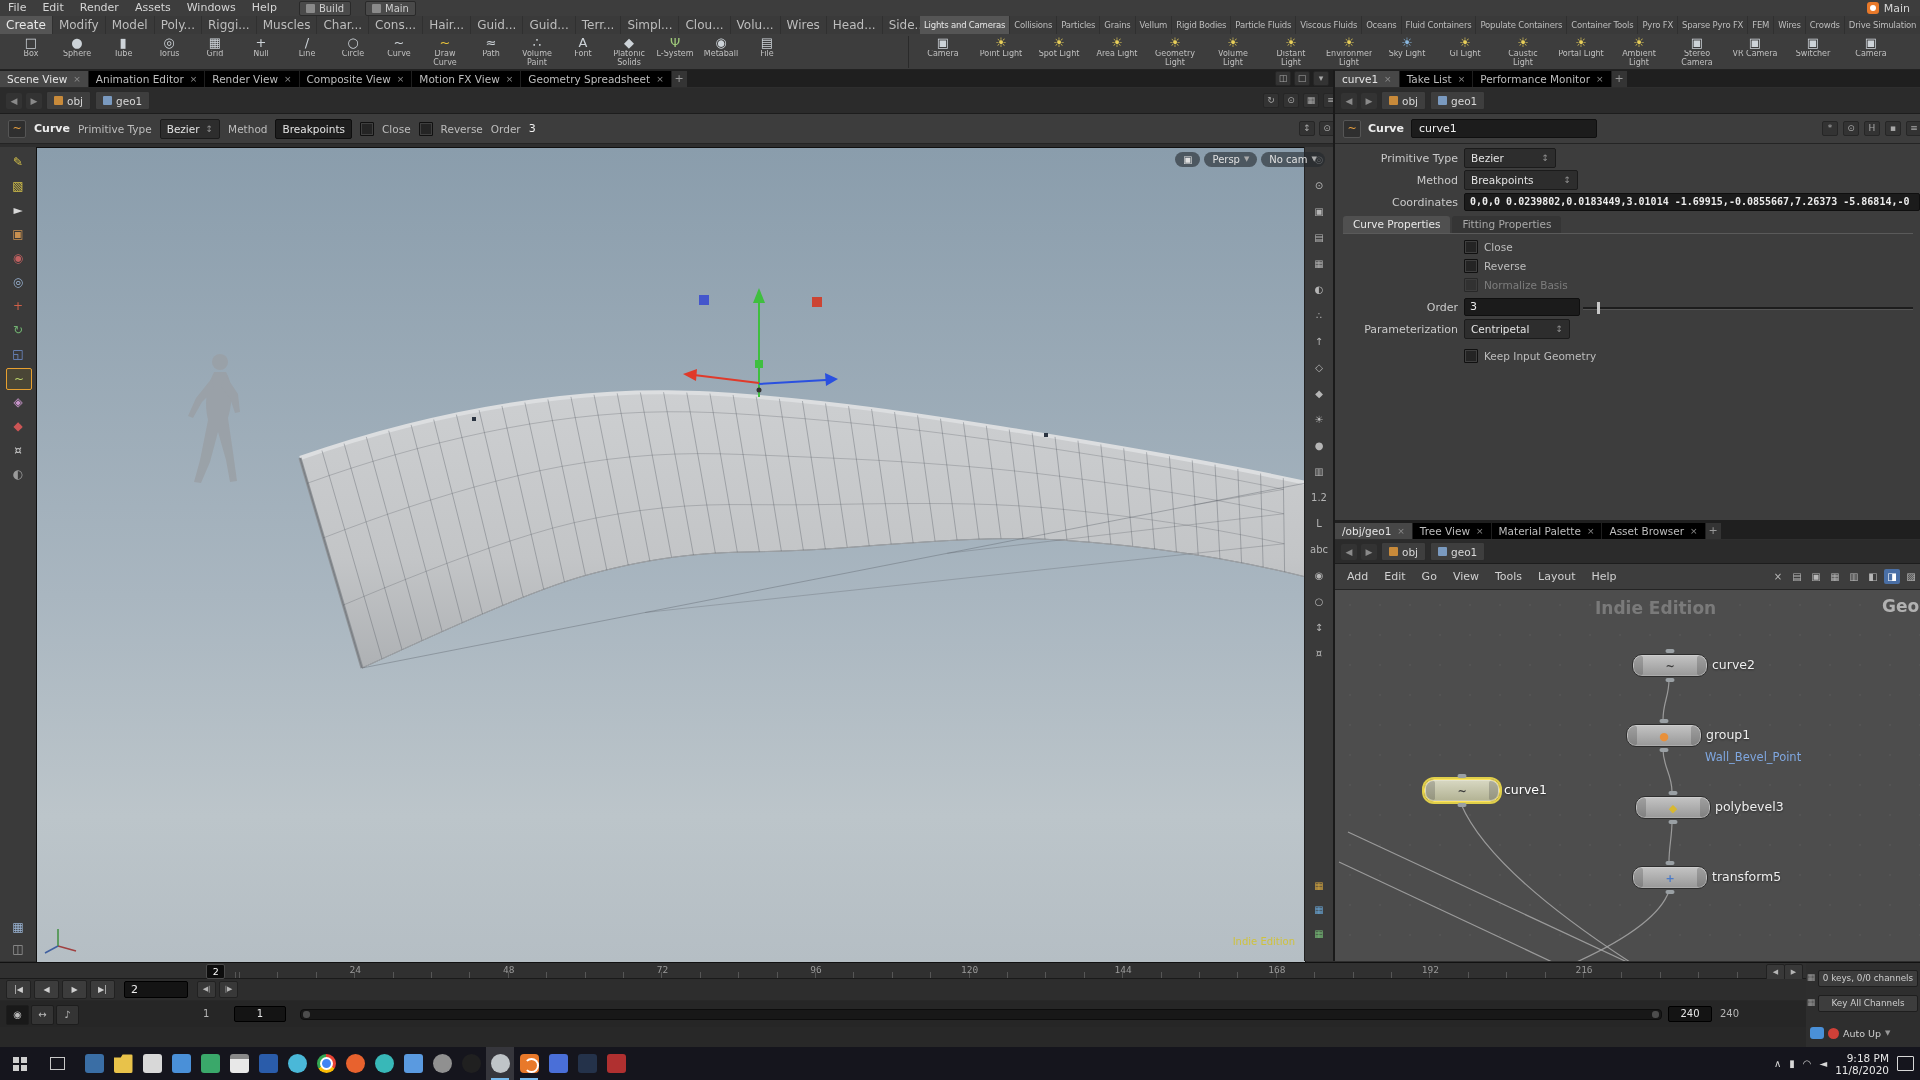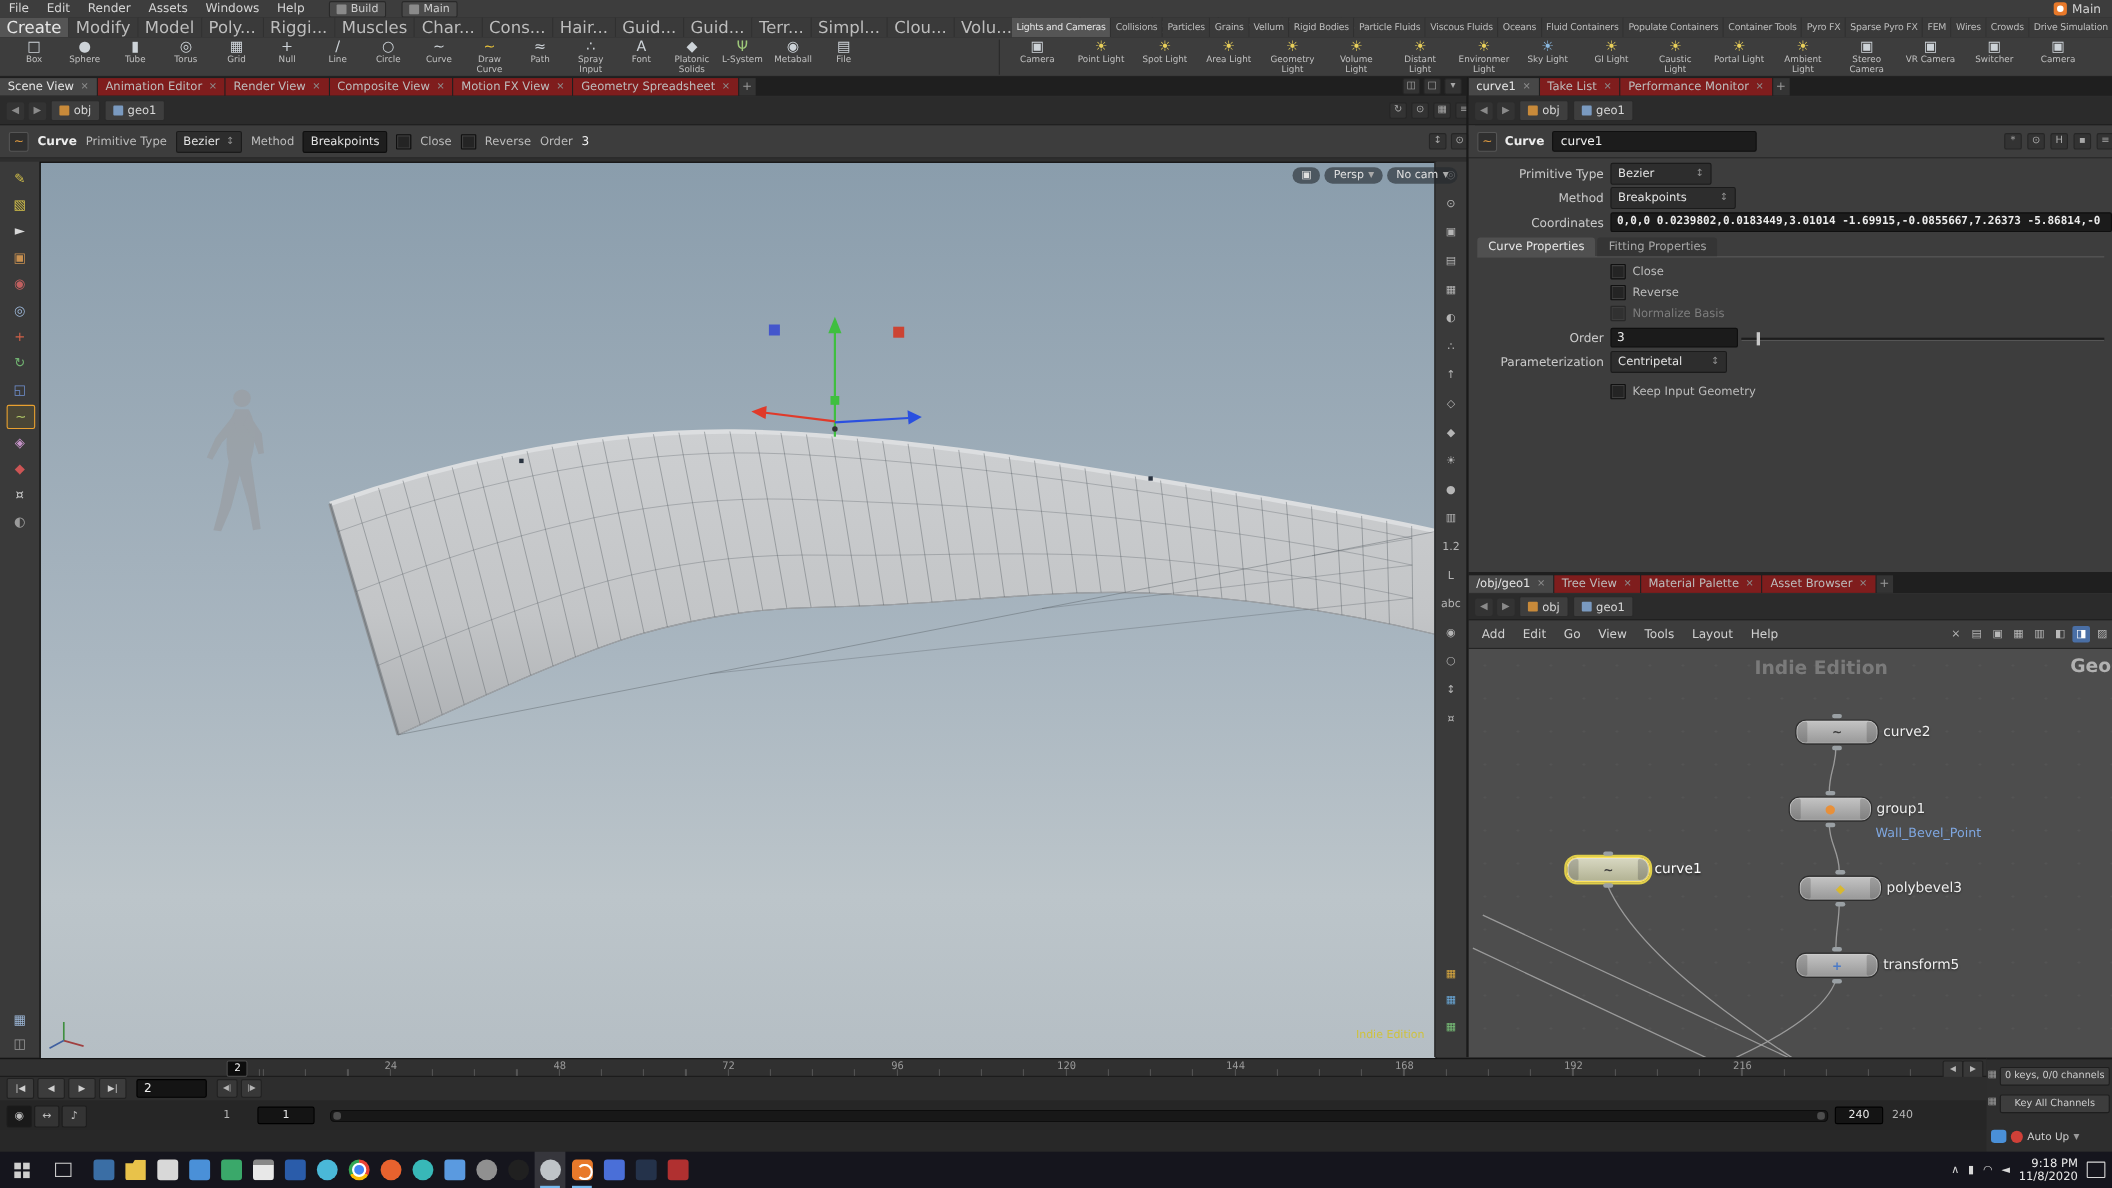--- a/index.html
+++ b/index.html
@@ -12,36 +12,36 @@
   #menubar{left:0;top:0;width:1920px;height:16px;background:#3d3d3d;border-bottom:1px solid #2a2a2a;display:flex;align-items:center;font-size:11px;color:#d5d5d5;}
   .menu-item{padding:0 8px;height:16px;line-height:16px;cursor:default;}
   .chip{display:flex;align-items:center;gap:4px;background:#4a4a4a;border:1px solid #292929;border-radius:2px;height:13px;padding:0 6px;font-size:10px;margin-left:14px;color:#cfcfcf;}
   .chip .ci{width:9px;height:9px;background:#8a8a8a;border-radius:1px;display:inline-block;}
   #mbRight{margin-left:auto;display:flex;align-items:center;gap:5px;padding-right:10px;}
   .hlogo{width:12px;height:12px;background:#e8792a;border-radius:3px;position:relative;}
   .hlogo::after{content:"";position:absolute;left:3px;top:3px;width:6px;height:6px;border-radius:50%;background:#fff;}
 
   
   #shelfTabs{left:0;top:16px;width:1920px;height:18px;background:#3a3a3a;border-bottom:1px solid #2a2a2a;display:flex;overflow:hidden;}
-  .shelf-tab{height:18px;line-height:18px;padding:0 6px;font-size:15px;color:#bdbdbd;border-right:1px solid #303030;white-space:nowrap;background:#3a3a3a;}
+  .shelf-tab{height:18px;line-height:18px;padding:0 6px;font-size:12px;color:#bdbdbd;border-right:1px solid #303030;white-space:nowrap;background:#3a3a3a;}
   .shelf-tab.active{background:#555;color:#e8e8e8;}
   .shelf-tab.plus{color:#999;}
   #shelfTabsRight{position:absolute;left:920px;top:0;display:flex;height:18px;}
   #shelfTabsRight .shelf-tab{font-size:8.5px;padding:0 4px;letter-spacing:-0.2px;}
 
   
   #shelfTools{left:0;top:34px;width:1920px;height:35px;background:#3d3d3d;border-bottom:1px solid #222;overflow:hidden;}
   .tool{position:absolute;top:1px;width:46px;height:33px;display:flex;flex-direction:column;align-items:center;cursor:default;}
   .tool-icon{font-size:13px;line-height:15px;height:15px;}
   .tool-label{font-size:8px;line-height:8.5px;height:17px;overflow:hidden;text-align:center;color:#c0c0c0;width:100%;}
   #toolsDivider{position:absolute;left:908px;top:36px;width:1px;height:32px;background:#2a2a2a;}
 
   
   .pane-tabbar{height:17px;background:#1f1f1f;display:flex;align-items:flex-end;overflow:hidden;}
-  .pane-tab{height:16px;line-height:16px;background:#7f1d1d;color:#bdbdbd;font-size:10.5px;padding:0 7px;margin-right:1px;display:flex;align-items:center;gap:6px;white-space:nowrap;}
+  .pane-tab{height:16px;line-height:16px;background:#000000;color:#bdbdbd;font-size:10.5px;padding:0 7px;margin-right:1px;display:flex;align-items:center;gap:6px;white-space:nowrap;}
   .pane-tab.active{background:#474747;color:#e5e5e5;}
   .tab-close{color:#8d8d8d;font-size:9px;}
   .pane-plus{width:15px;height:16px;line-height:16px;text-align:center;background:#343434;color:#999;}
   .corner-icons{margin-left:auto;display:flex;gap:3px;padding:0 4px 1px 0;}
   .mini-icon{width:14px;height:13px;line-height:13px;text-align:center;font-size:9px;color:#a8a8a8;background:#333;border:1px solid #262626;border-radius:2px;}
 
   
   .pathbar{height:25px;background:#2b2b2b;border-bottom:1px solid #1d1d1d;display:flex;align-items:center;gap:4px;padding:0 6px;}
   .nav-arrow{width:16px;height:16px;line-height:16px;text-align:center;color:#8a8a8a;font-size:9px;background:#333;border-radius:2px;}
   .path-chip{display:flex;align-items:center;gap:4px;background:#3e3e3e;border:1px solid #2a2a2a;border-radius:2px;height:17px;padding:0 7px;font-size:10.5px;color:#d8d8d8;}
@@ -274,21 +274,21 @@
       <div class="tool" style="left: 422px;">
         <div class="tool-icon" style="color: rgb(232, 194, 58);">~</div>
         <div class="tool-label">Draw Curve</div>
       </div>
       <div class="tool" style="left: 468px;">
         <div class="tool-icon" style="color: rgb(205, 211, 216);">≈</div>
         <div class="tool-label">Path</div>
       </div>
       <div class="tool" style="left: 514px;">
         <div class="tool-icon" style="color: rgb(205, 211, 216);">∴</div>
-        <div class="tool-label">Spray Input</div>
+        <div class="tool-label">Volume Paint</div>
       </div>
       <div class="tool" style="left: 560px;">
         <div class="tool-icon" style="color: rgb(205, 211, 216);">A</div>
         <div class="tool-label">Font</div>
       </div>
       <div class="tool" style="left: 606px;">
         <div class="tool-icon" style="color: rgb(205, 211, 216);">◆</div>
         <div class="tool-label">Platonic Solids</div>
       </div>
       <div class="tool" style="left: 652px;">

